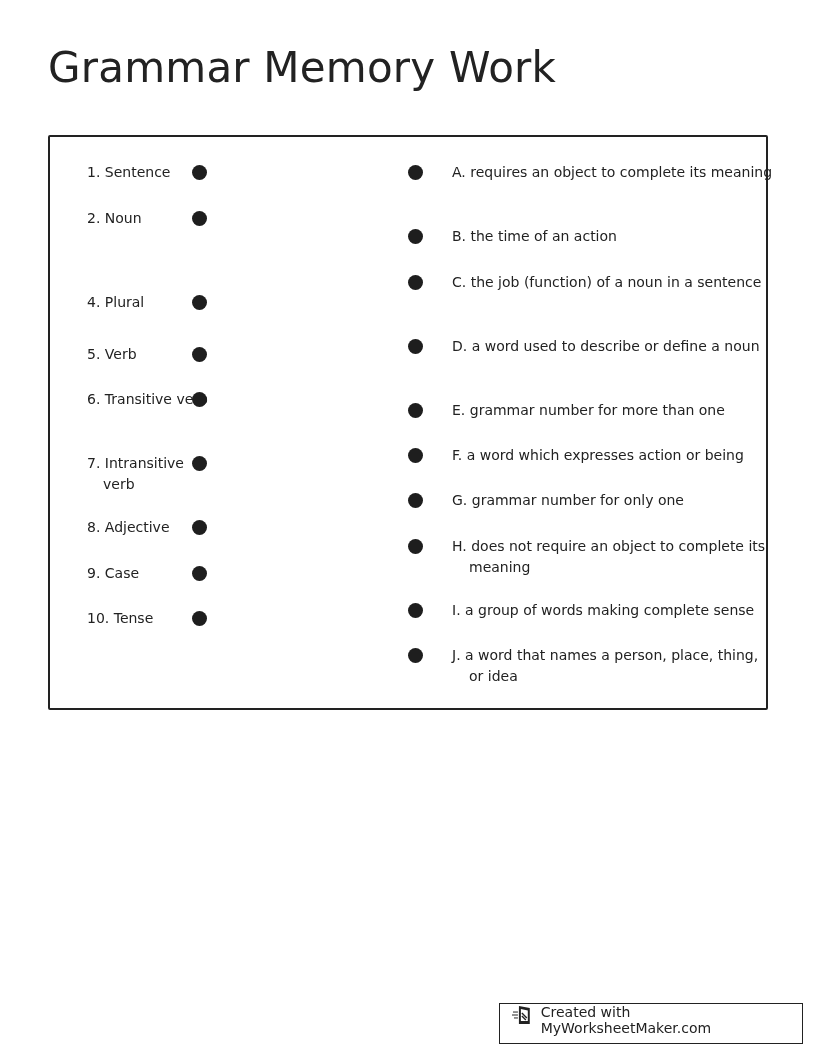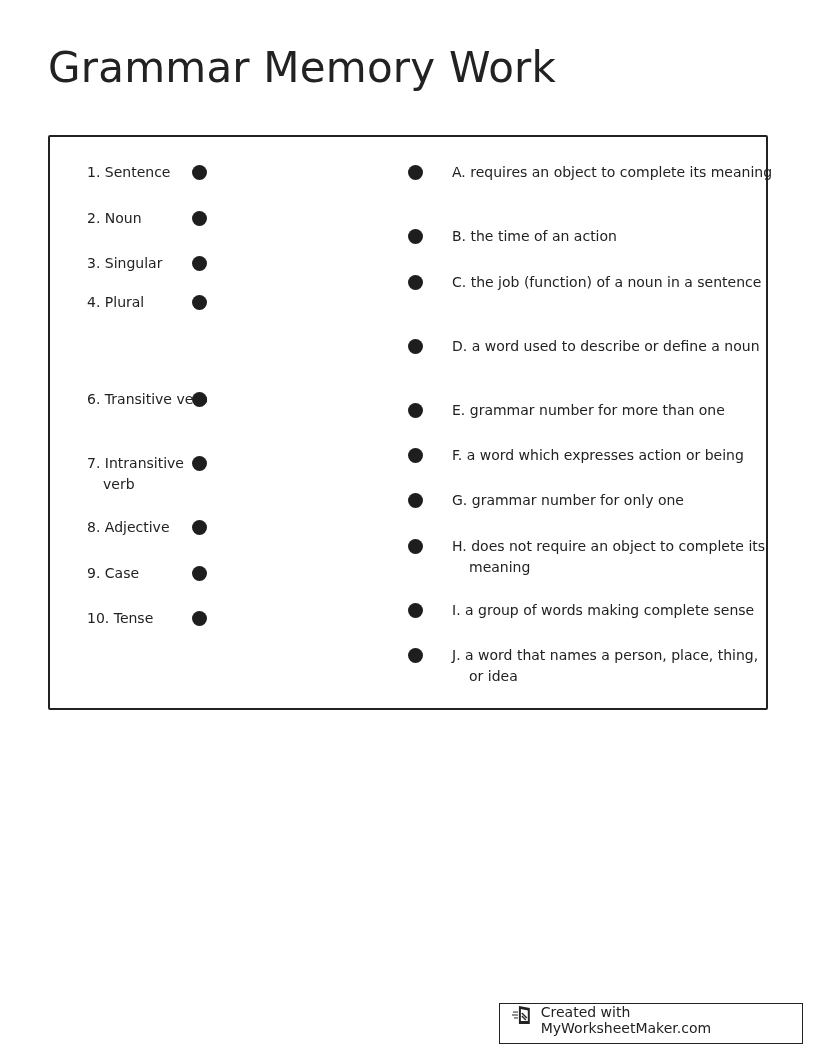--- a/index.html
+++ b/index.html
@@ -108,26 +108,26 @@
 <div class="box">
 
   <div class="left-item" style="top:25px;">
     <span class="txt">1. Sentence</span>
     <span class="dot"></span>
   </div>
   <div class="left-item" style="top:71px;">
     <span class="txt">2. Noun</span>
     <span class="dot"></span>
   </div>
-  <div class="left-item" style="top:116px;">
-    <span class="txt">3. Singular</span>
-    <span class="dot"></span>
-  </div>
   <div class="left-item" style="top:155px;">
     <span class="txt">4. Plural</span>
+    <span class="dot"></span>
+  </div>
+  <div class="left-item" style="top:207px;">
+    <span class="txt">5. Verb</span>
     <span class="dot"></span>
   </div>
   <div class="left-item" style="top:252px;">
     <span class="txt">6. Transitive verb</span>
     <span class="dot"></span>
   </div>
   <div class="left-item" style="top:316px;">
     <span class="txt">7. Intransitive verb</span>
     <span class="dot"></span>
   </div>

